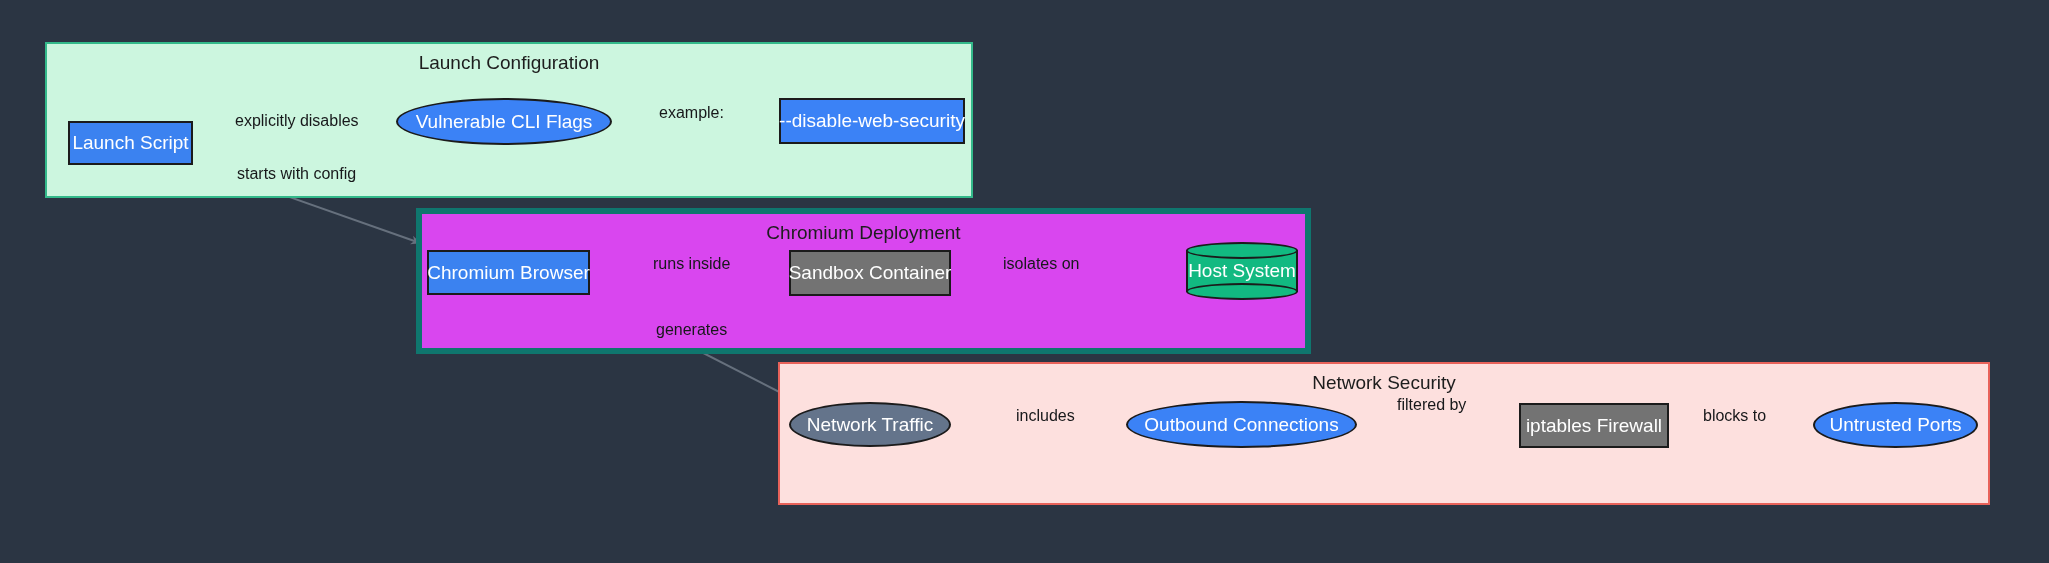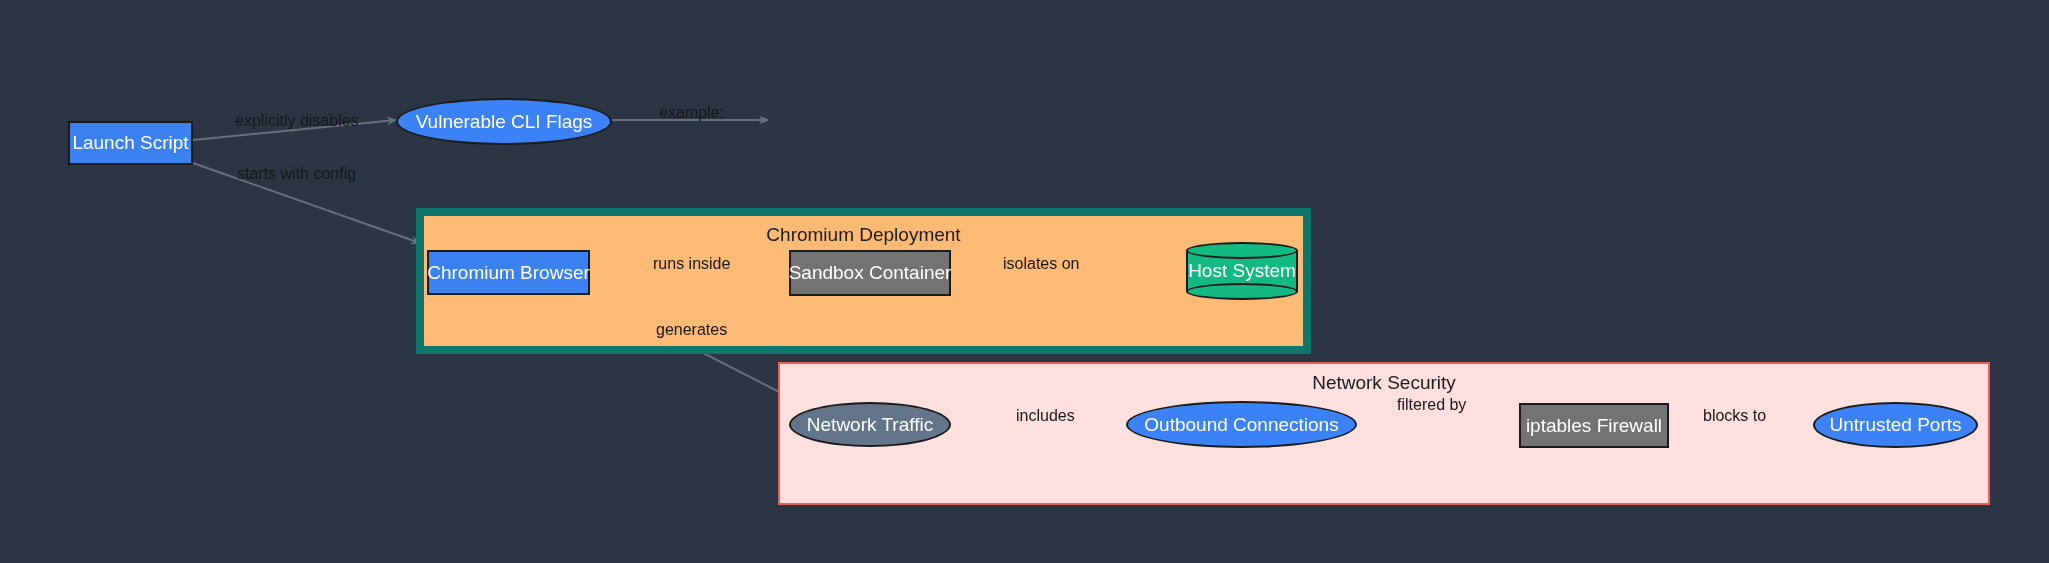--- a/index.html
+++ b/index.html
@@ -45,22 +45,22 @@
     font-family: "Liberation Sans", sans-serif;
     white-space: nowrap;
   }
   #sg-launch {
     left: 45px; top: 42px; width: 928px; height: 156px;
     background: #ccf6df;
     border: 2px solid #33b98a;
   }
   #sg-chromium {
     left: 416px; top: 208px; width: 895px; height: 146px;
-    background: #fdba74;
-    border: 8px solid #0f766e;
+    background: #d946ef;
+    border: 6px solid #0f766e;
   }
   #sg-network {
     left: 778px; top: 362px; width: 1212px; height: 143px;
     background: #fde0de;
     border: 2px solid #e8625a;
   }
 
   
   .node {
     position: absolute;
@@ -158,33 +158,37 @@
 
     <path d="M590,295 L793,399" fill="none" stroke="#66707d" stroke-width="2" marker-end="url(#arrow)"></path>
 
     <path d="M950,424 L1125,424" fill="none" stroke="#66707d" stroke-width="2" marker-end="url(#arrow)"></path>
 
     <path d="M1357,424 L1512,424" fill="none" stroke="#66707d" stroke-width="2" marker-end="url(#arrow)"></path>
 
     <path d="M1669,424 L1810,424" fill="none" stroke="#66707d" stroke-width="2" marker-end="url(#arrow)"></path>
   </svg>
 
+  <div class="subgraph" id="sg-launch">
+    <div class="subgraph-title">Launch Configuration</div>
+  </div>
 
   <div class="subgraph" id="sg-chromium">
     <div class="subgraph-title">Chromium Deployment</div>
   </div>
 
   <div class="subgraph" id="sg-network">
     <div class="subgraph-title">Network Security</div>
   </div>
 
   <div class="node rect node-blue" style="left:68px; top:121px; width:125px; height:44px;">Launch Script</div>
 
   <div class="node ellipse node-red" style="left:396px; top:98px; width:216px; height:47px;">Vulnerable CLI Flags</div>
 
+  <div class="node rect node-red" style="left:779px; top:98px; width:186px; height:46px;">--disable-web-security</div>
 
   <div class="node rect node-blue" style="left:427px; top:250px; width:163px; height:45px;text-align:right;">Chromium Browser</div>
 
   <div class="node rect node-orange" style="left:789px; top:250px; width:162px; height:46px;">Sandbox Container</div>
 
   <div class="node cylinder" style="left:1186px; top:242px; width:112px; height:58px;">
     <div class="cyl-body"></div>
     <div class="cyl-bottom"></div>
     <div class="cyl-top"></div>
     <span class="cyl-label">Host System</span>

